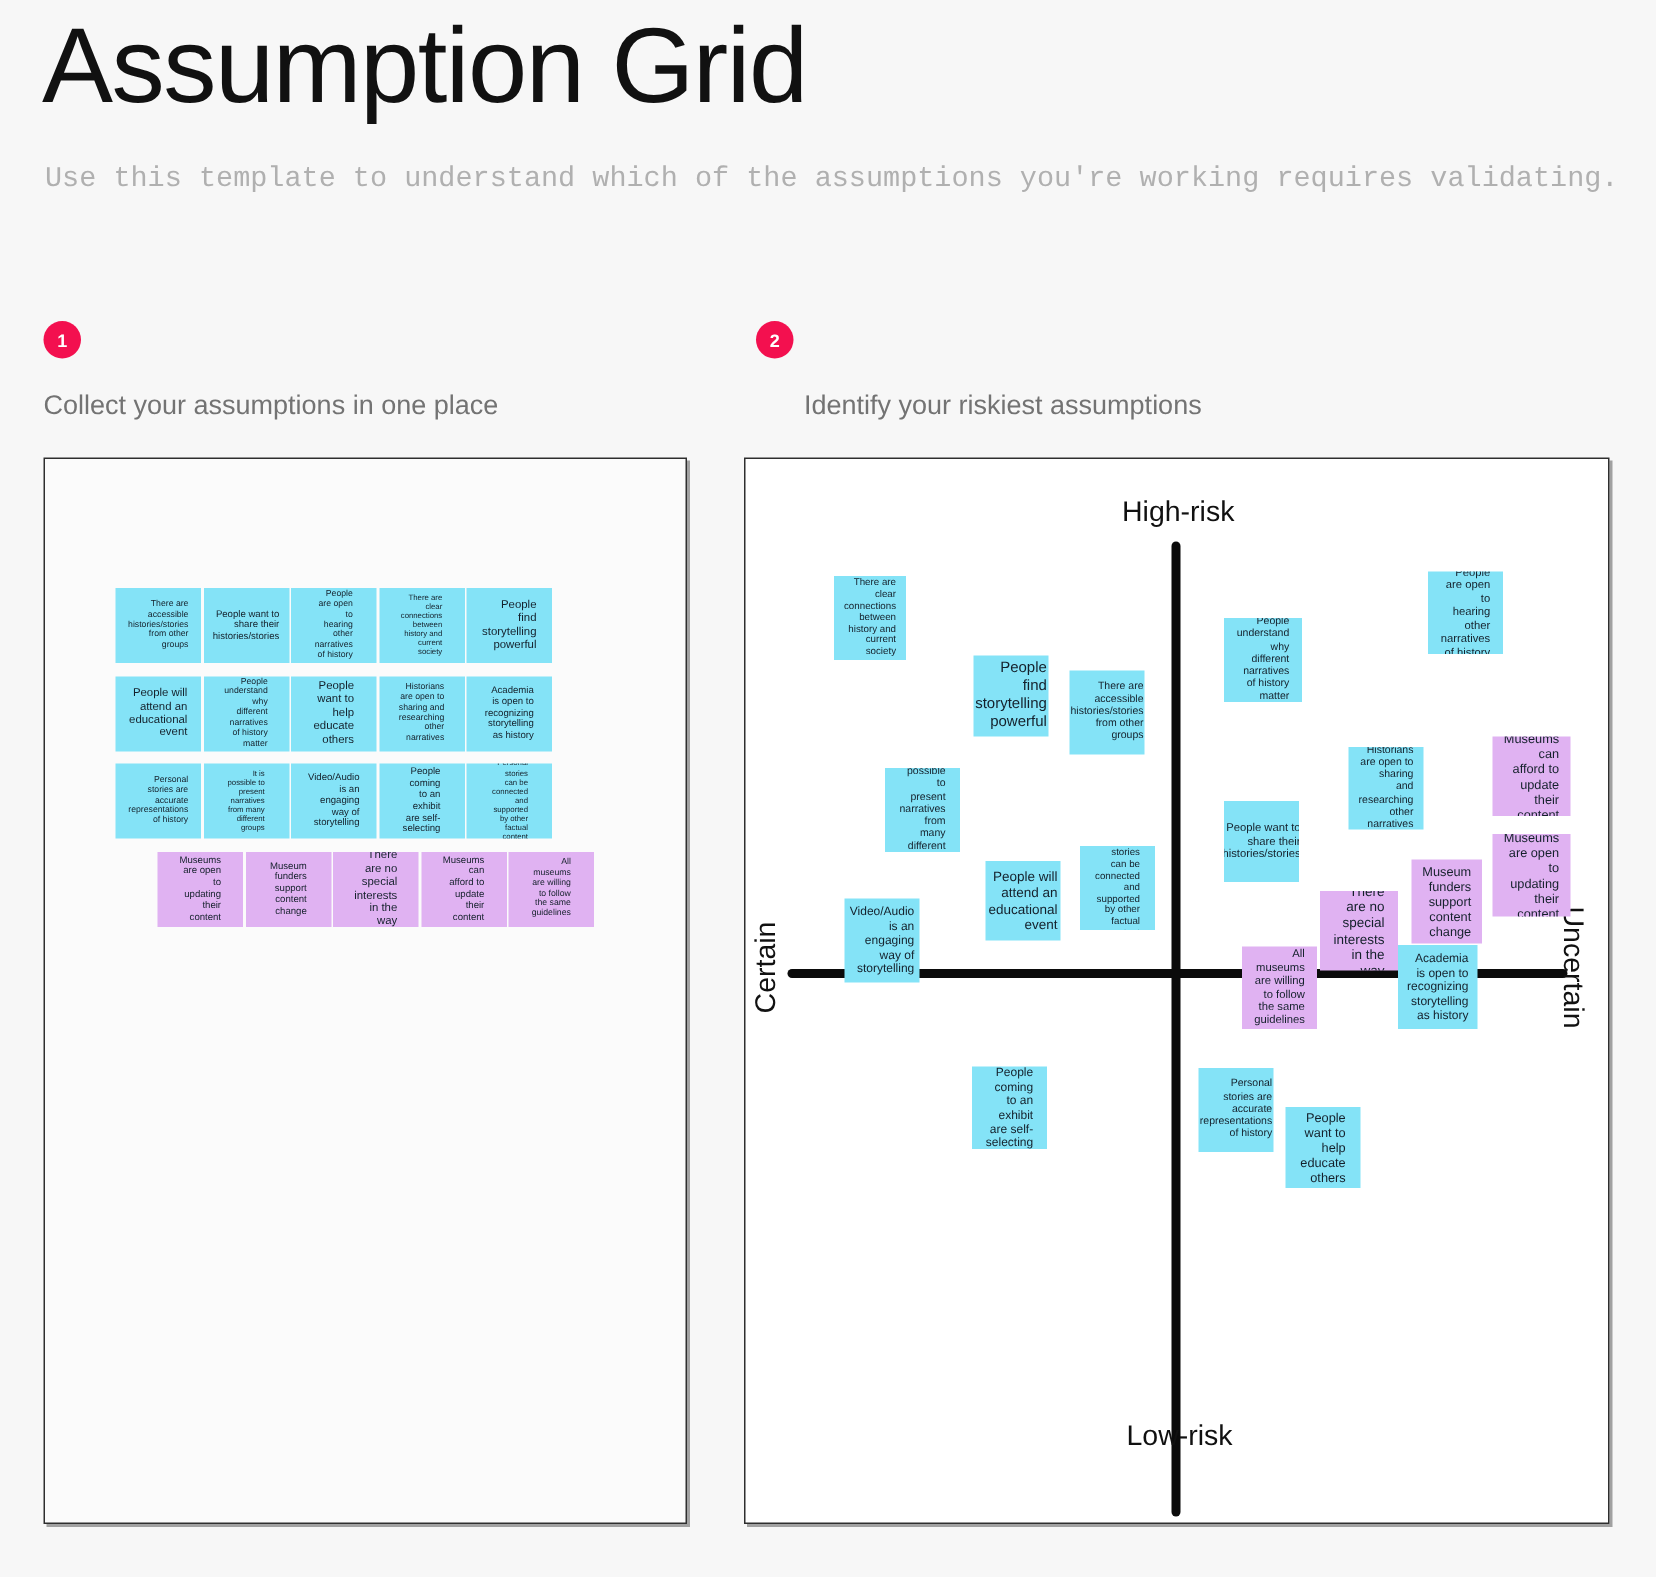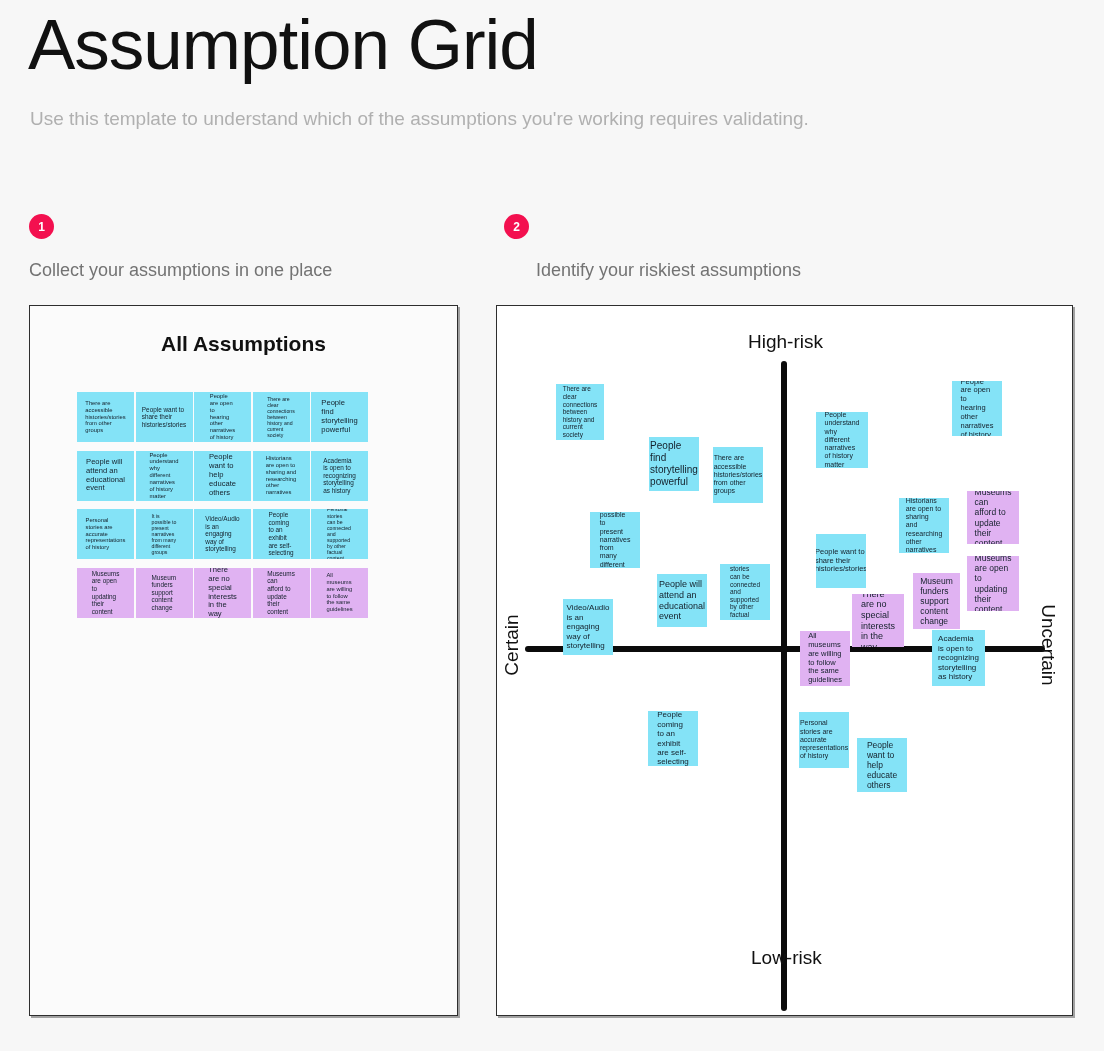--- a/index.html
+++ b/index.html
@@ -28,20 +28,21 @@
     white-space: nowrap;
   }
   #page-subtitle {
     position: absolute;
     left: 30px;
     top: 108px;
     font-size: 19px;
     font-weight: 400;
     color: #b0b0b0;
     white-space: nowrap;
+    font-family: Liberation Mono, monospace;
   }
 
   
   .step-badge {
     position: absolute;
     width: 25px;
     height: 25px;
     border-radius: 50%;
     background: #f3104f;
     color: #ffffff;
@@ -96,28 +97,28 @@
     color: #111111;
   }
 
   
   .note {
     position: absolute;
     box-sizing: border-box;
     display: flex;
     align-items: center;
     justify-content: center;
-    text-align: left;
+    text-align: right;
     color: #14202b;
     line-height: 1.18;
     overflow: hidden;
     padding: 16px;
   }
   .note.cyan   { background: #84e3f7; }
-  .note.purple { background: #e0b2f2; }
+  .note.purple { background: #e0b2f2; margin-left: 28px; }
 
   
   #all-assumptions-grid {
     position: absolute;
     left: 47px;
     top: 86px;
     width: 340px;
     height: 232px;
   }
   #all-assumptions-grid .note {
@@ -172,21 +173,20 @@
 </head>
 <body>
 
 <div id="page-title">Assumption Grid</div>
 <div id="page-subtitle">Use this template to understand which of the assumptions you're working requires validating.</div>
 
 <div class="step-badge" id="badge-1">1</div>
 <div class="step-title" id="title-1">Collect your assumptions in one place</div>
 
 <div class="panel" id="panel-collect">
-  <div id="collect-heading">All Assumptions</div>
   <div id="all-assumptions-grid">
       <div class="note cyan" style="left: 0px; top: 0px; font-size: 5.8px;">There are accessible histories/stories from other groups</div>
       <div class="note cyan" style="left: 58.5px; top: 0px; font-size: 6.4px;">People want to share their histories/stories</div>
       <div class="note cyan" style="left: 117px; top: 0px; font-size: 5.8px;">People are open to hearing other narratives of history</div>
       <div class="note cyan" style="left: 175.5px; top: 0px; font-size: 5.2px;">There are clear connections between history and current society</div>
       <div class="note cyan" style="left: 234px; top: 0px; font-size: 7.6px;">People find storytelling powerful</div>
       <div class="note cyan" style="left: 0px; top: 58.5px; font-size: 7.6px;">People will attend an educational event</div>
       <div class="note cyan" style="left: 58.5px; top: 58.5px; font-size: 5.8px;">People understand why different narratives of history matter</div>
       <div class="note cyan" style="left: 117px; top: 58.5px; font-size: 7.6px;">People want to help educate others</div>
       <div class="note cyan" style="left: 175.5px; top: 58.5px; font-size: 5.8px;">Historians are open to sharing and researching other narratives</div>

